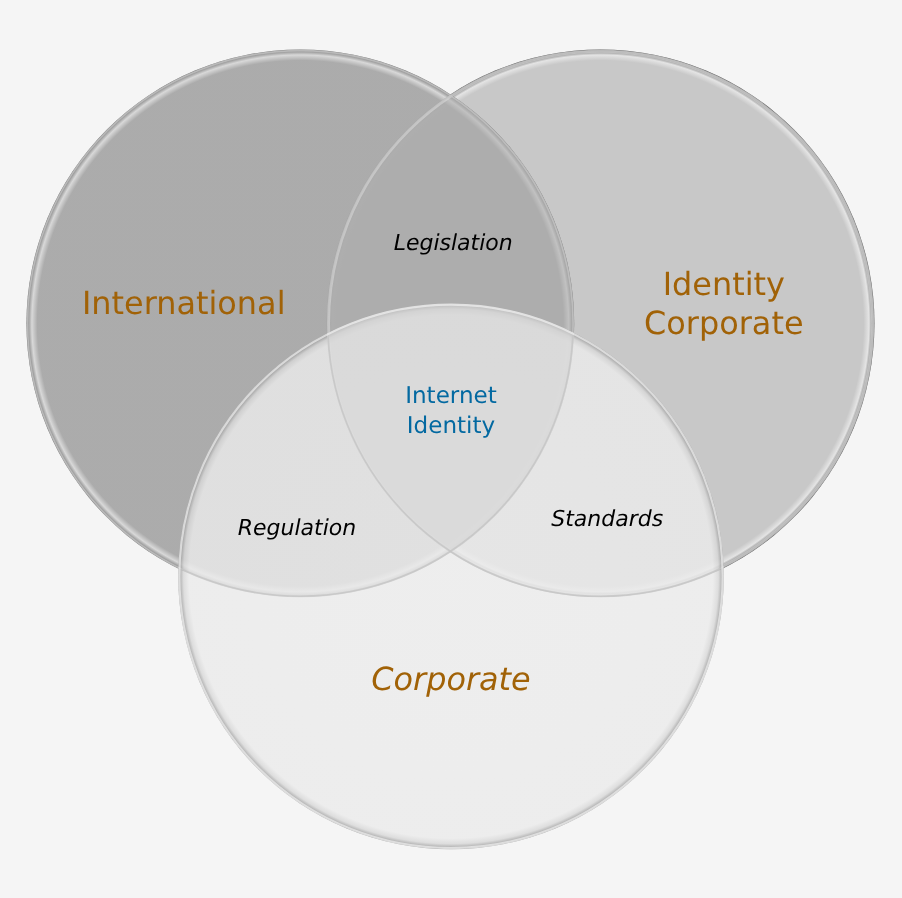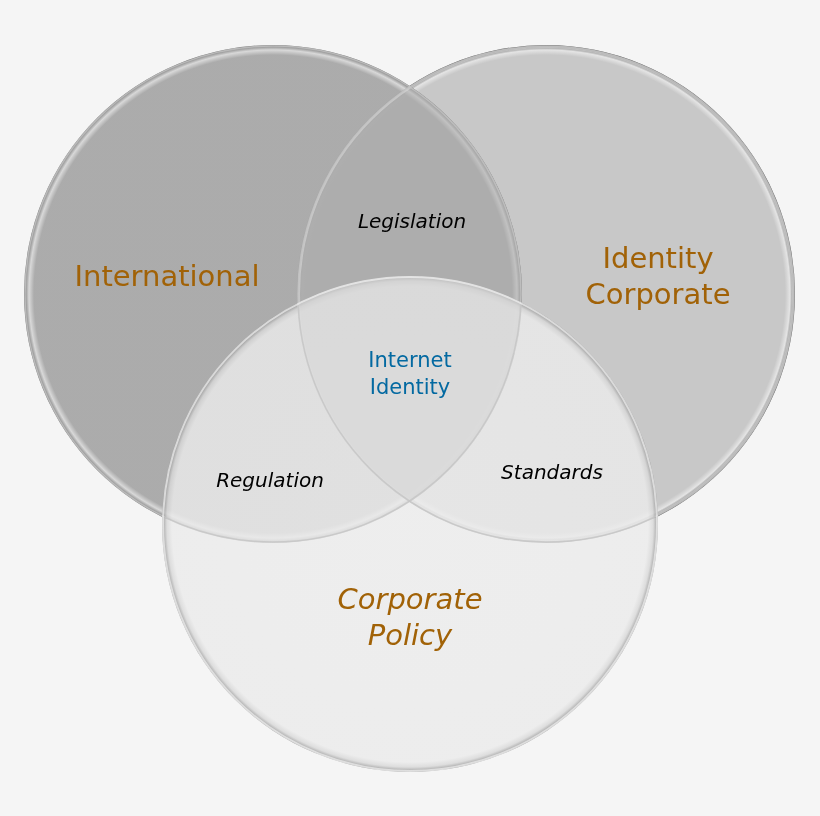--- a/index.html
+++ b/index.html
@@ -98,21 +98,20 @@
 
 <div class="label set-label" style="left:167px; top:276px;">
   <span>International</span>
 </div>
 <div class="label set-label" style="left:658px; top:276px;">
   <span>Identity</span>
   <span>Corporate</span>
 </div>
 <div class="label set-label" style="left:410px; top:617px;font-style:italic;">
   <span>Corporate</span>
-  <span>Policy</span>
 </div>
 
 <div class="label overlap-label" style="left:412px; top:221px;">Legislation</div>
 <div class="label overlap-label" style="left:270px; top:441px;margin-top:39px;">Regulation</div>
 <div class="label overlap-label" style="left:552px; top:436px;margin-top:36px;">Standards</div>
 
 <div class="label center-label" style="left:410px; top:374px;">
   <span>Internet</span>
   <span>Identity</span>
 </div>

